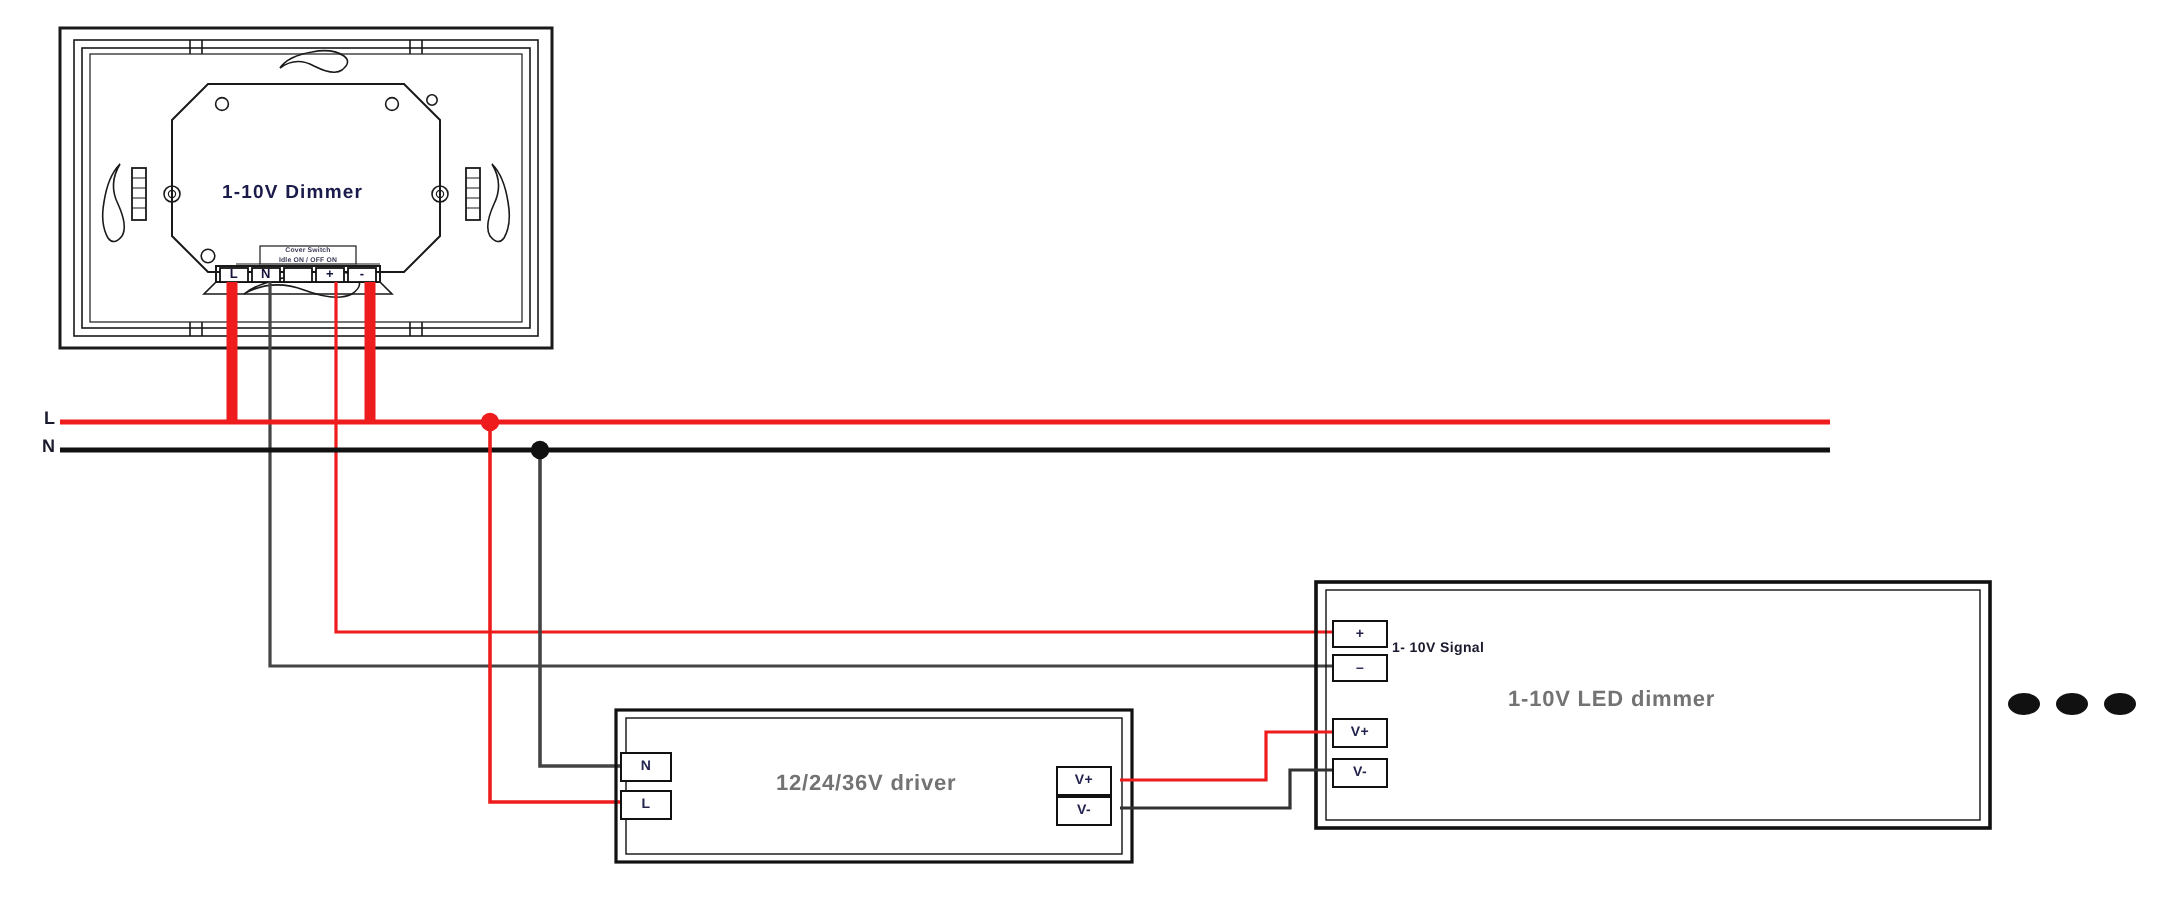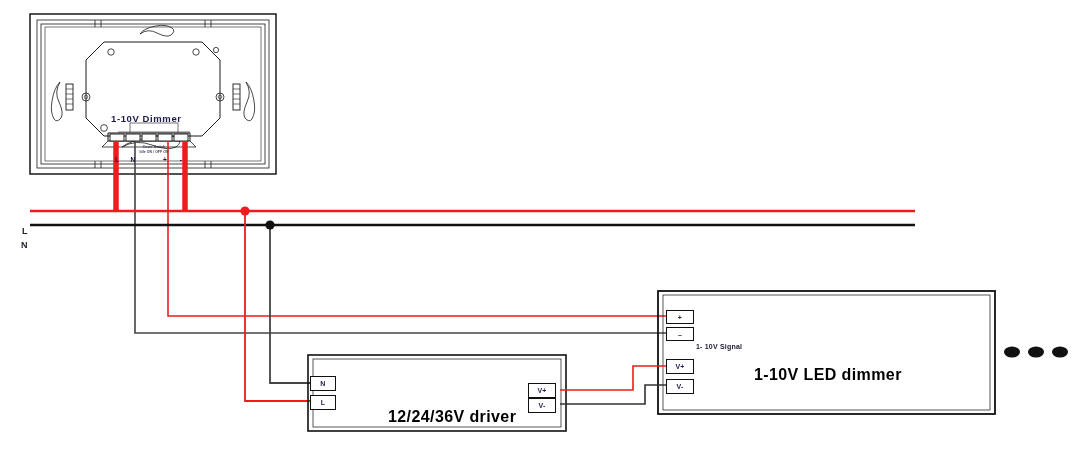--- a/index.html
+++ b/index.html
@@ -3,38 +3,38 @@
 <meta charset="utf-8">
 <style>
   html,body{margin:0;padding:0;background:#ffffff;}
   body{
     width:1080px;height:450px;position:relative;overflow:hidden;
     font-family:"Liberation Sans",sans-serif;
   }
   #stage{position:absolute;left:0;top:0;width:1080px;height:450px;}
   #stage svg{position:absolute;left:0;top:0;}
 
-  .lbl{position:absolute;white-space:nowrap;margin-top:22px;}
+  .lbl{position:absolute;white-space:nowrap;}
 
   .bus-label{
     font-size:9px;font-weight:bold;color:#1a1a2e;letter-spacing:.2px;
   }
   .panel-title{
     font-size:9.5px;font-weight:bold;color:#1b1b4b;letter-spacing:.6px;
   }
   .term-txt{
     font-size:6.5px;font-weight:bold;color:#14143c;letter-spacing:.2px;
     text-align:center;
   }
   .micro{
     font-size:3.4px;font-weight:bold;color:#3a3a55;letter-spacing:.1px;
     text-align:center;line-height:1.25;
   }
   .box-title{
-    font-size:16px;font-weight:bold;color:#000000;letter-spacing:.4px;
+    font-size:11px;font-weight:bold;color:#737373;letter-spacing:.4px;
   }
   .sig-label{
     font-size:7px;font-weight:bold;color:#1a1a2e;letter-spacing:.2px;
   }
   .term-box{
     position:absolute;border:1.2px solid #111;background:#fff;
     display:flex;align-items:center;justify-content:center;
     font-size:7px;font-weight:bold;color:#23234f;letter-spacing:.2px;
   }
 </style>

